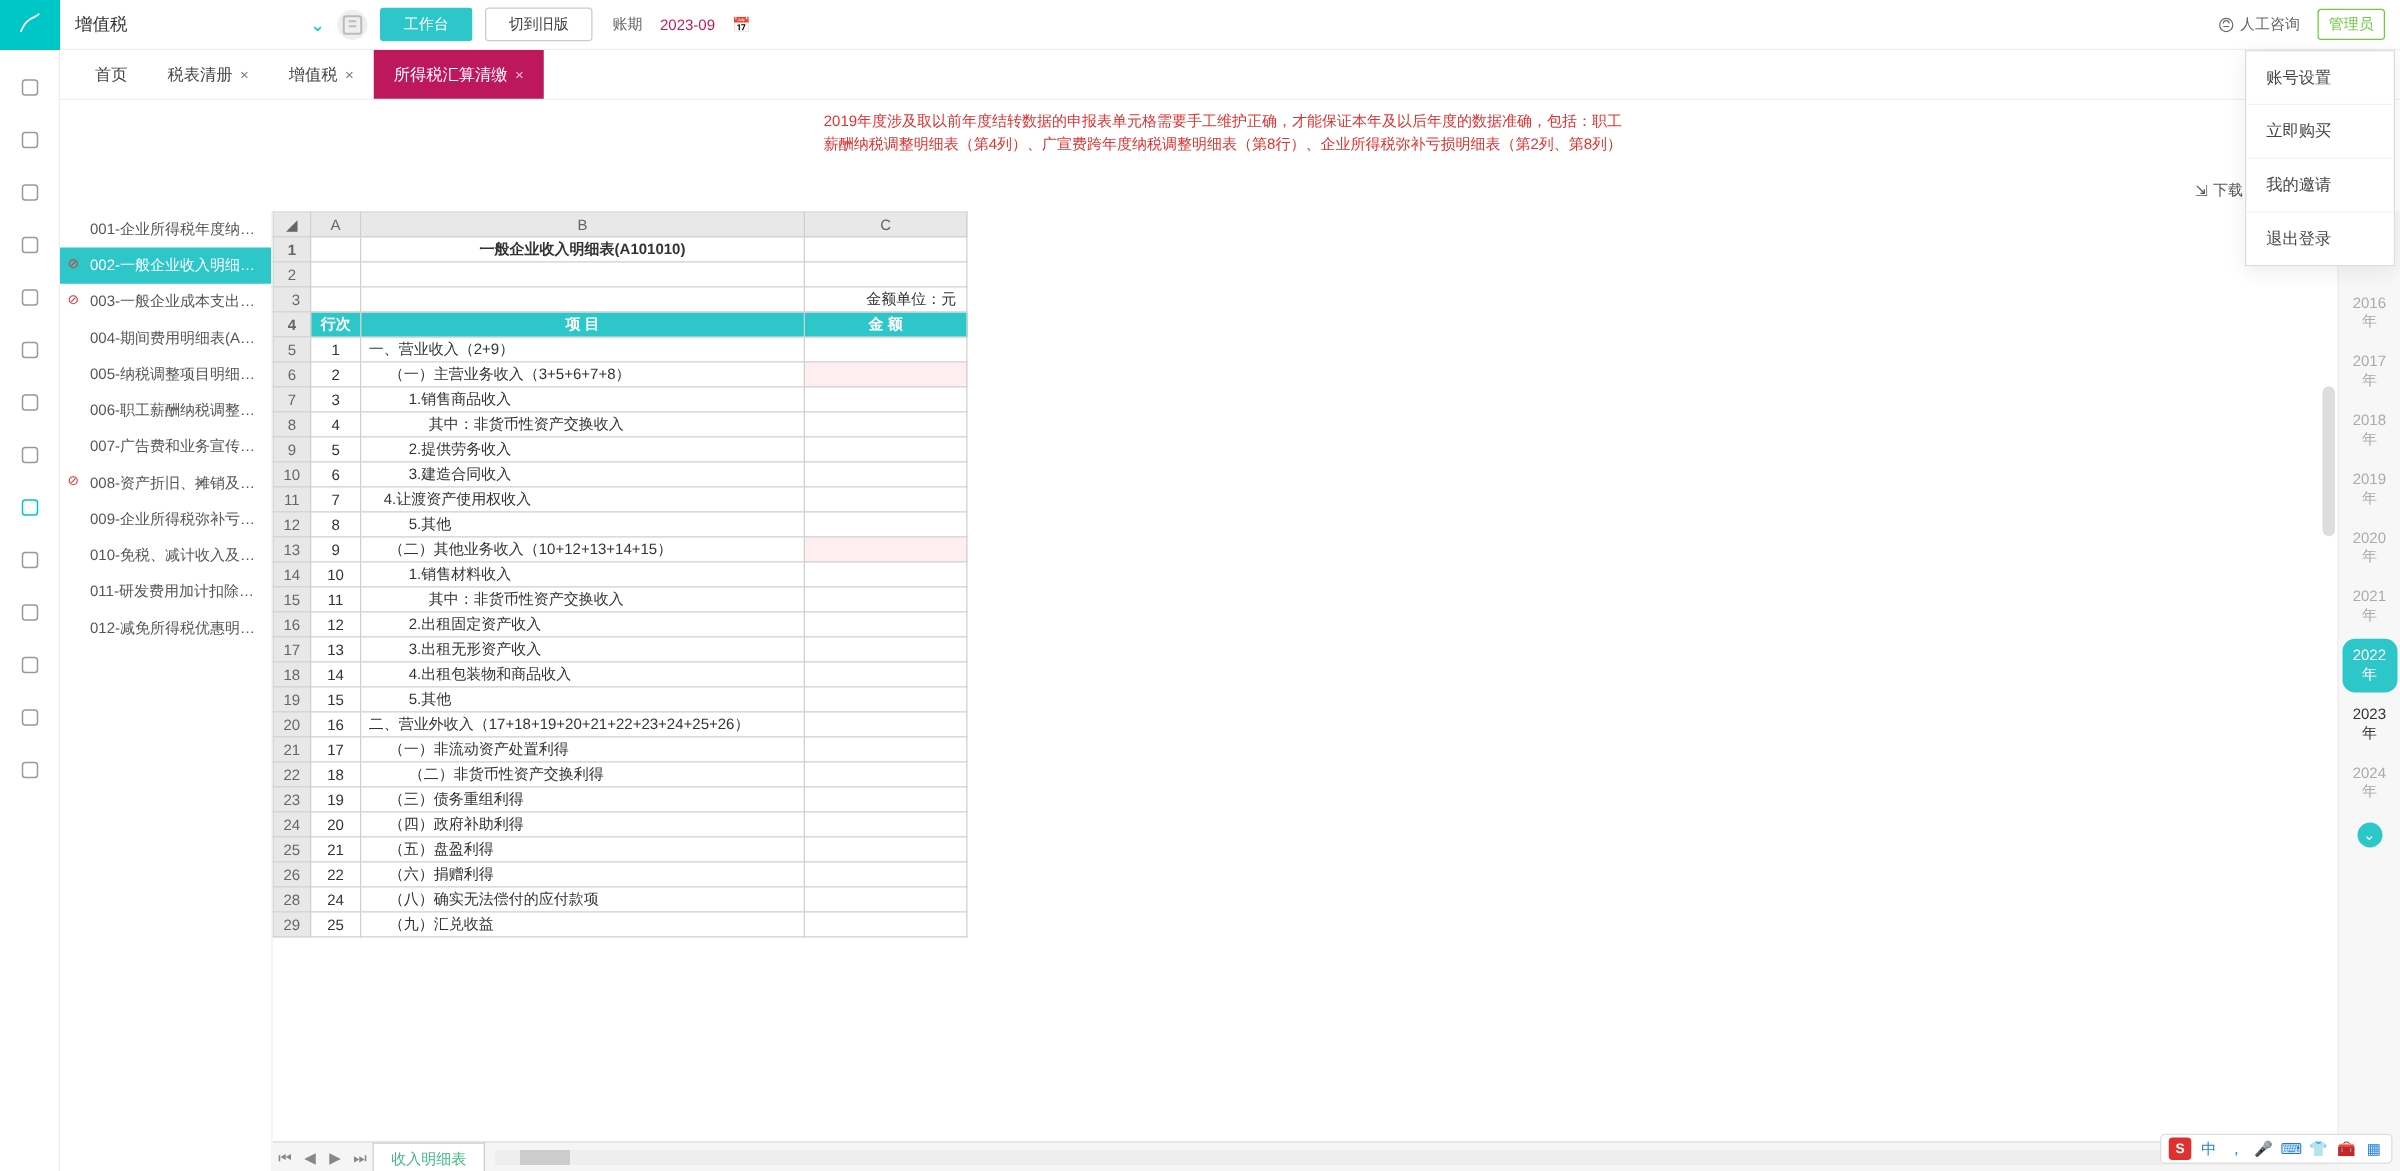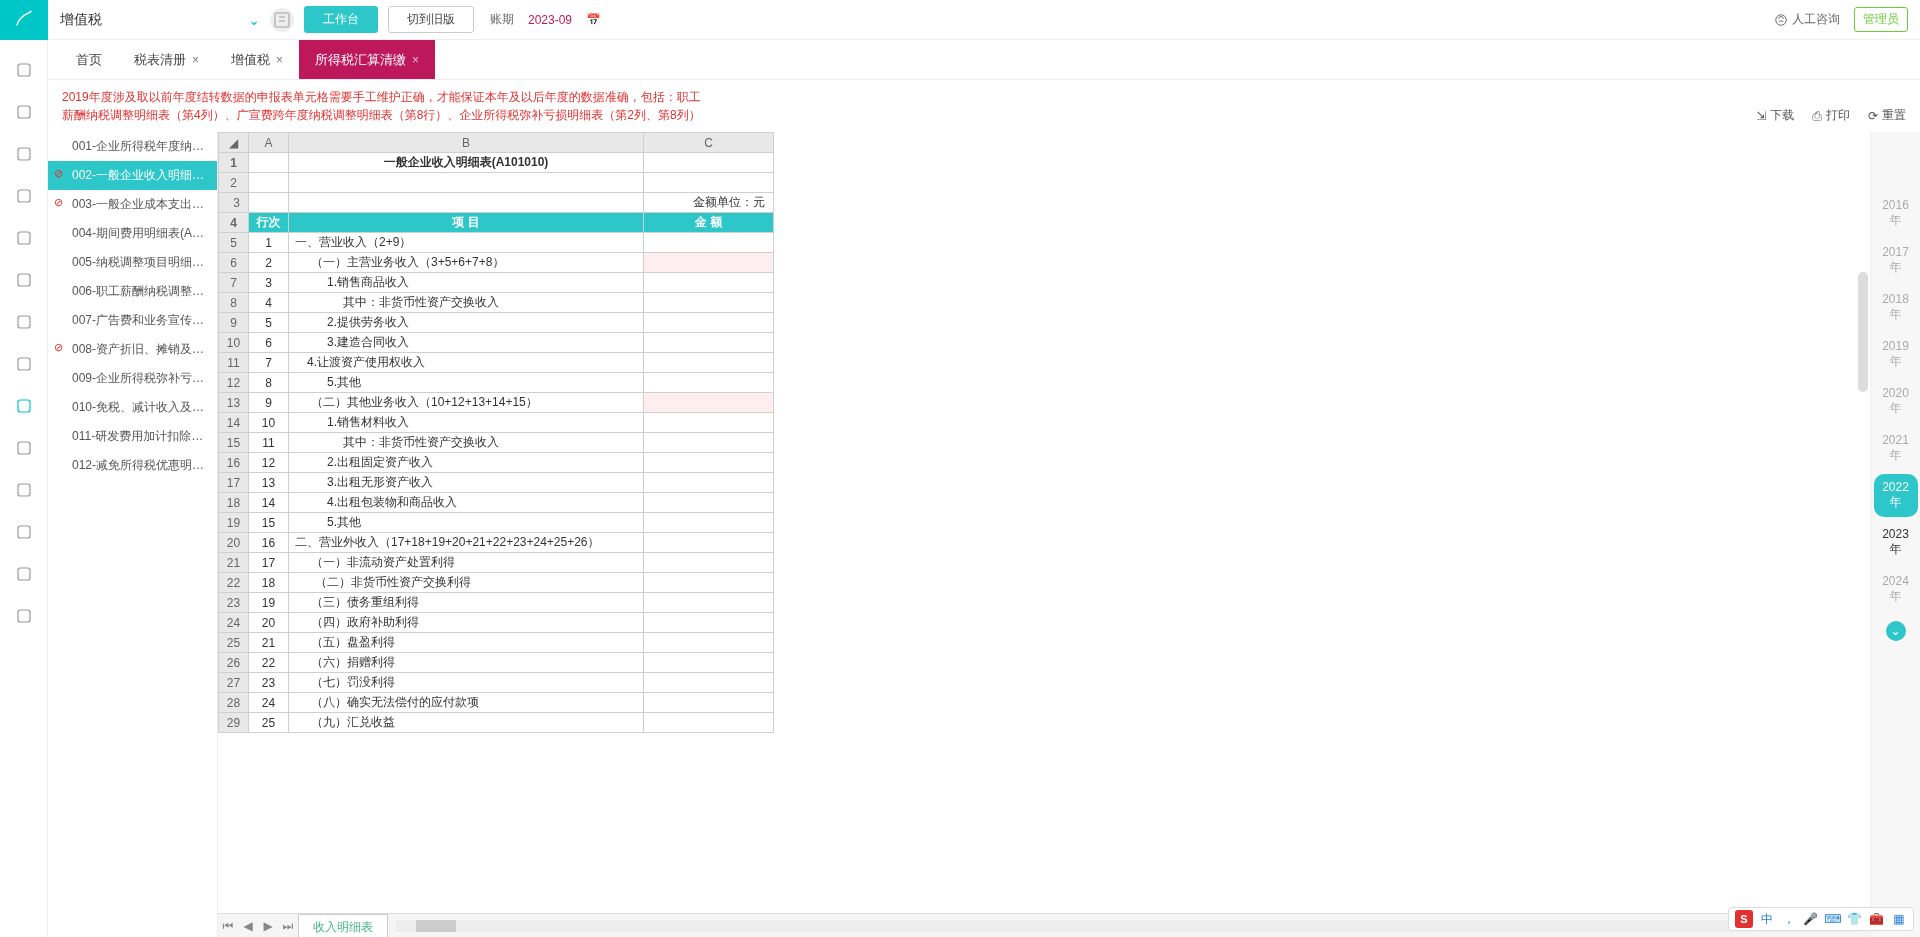--- a/index.html
+++ b/index.html
@@ -37,21 +37,21 @@
 
 .tabs { height: 40px; display: flex; align-items: stretch; padding-left: 12px; border-bottom: 1px solid #eee; }
 .tab { display: flex; align-items: center; padding: 0 16px; font-size: 13px; color: #444; cursor: pointer; gap: 6px; }
 .tab.active { background: #be185d; color: #fff; text-align: right; }
 .tab .close { font-size: 12px; color: inherit; opacity: .7; }
 
 
 .content { flex: 1; display: flex; overflow: hidden; }
 
 
-.warnbar { display: flex; padding: 8px 14px; align-items: flex-end; gap: 20px; }
+.warnbar { display: flex; padding: 8px 14px; align-items: center; gap: 20px; flex-direction: column; }
 .warning { color: #e03131; font-size: 12px; max-width: 650px; line-height: 1.5; }
 .actions { margin-left: auto; display: flex; align-items: center; gap: 18px; color: #555; font-size: 12px; }
 .actions .act { display: flex; align-items: center; gap: 4px; cursor: pointer; }
 
 
 .forms-panel { width: 170px; border-right: 1px solid #eee; overflow-y: auto; }
 .forms-panel .item { padding: 6px 8px 6px 24px; font-size: 12px; color: #555; white-space: nowrap; overflow: hidden; text-overflow: ellipsis; cursor: pointer; position: relative; }
 .forms-panel .item.warn::before { content: "⊘"; position: absolute; left: 6px; top: 6px; color: #e03131; font-size: 11px; }
 .forms-panel .item.active { background: #2ec7c9; color: #fff; }
 
@@ -405,21 +405,21 @@
                 </tr>
                 <tr>
                   <td class="rownum">21</td>
                   <td class="idx-cell">17</td>
                   <td class="item-cell" style="padding-left:22px">（一）非流动资产处置利得</td>
                   <td class="amt-cell"></td>
                 </tr>
                 <tr>
                   <td class="rownum">22</td>
                   <td class="idx-cell">18</td>
-                  <td class="item-cell" style="padding-left:26px">（二）非货币性资产交换利得</td>
+                  <td class="item-cell" style="padding-left:38px">（二）非货币性资产交换利得</td>
                   <td class="amt-cell"></td>
                 </tr>
                 <tr>
                   <td class="rownum">23</td>
                   <td class="idx-cell">19</td>
                   <td class="item-cell" style="padding-left:22px">（三）债务重组利得</td>
                   <td class="amt-cell"></td>
                 </tr>
                 <tr>
                   <td class="rownum">24</td>
@@ -430,26 +430,20 @@
                 <tr>
                   <td class="rownum">25</td>
                   <td class="idx-cell">21</td>
                   <td class="item-cell" style="padding-left:22px">（五）盘盈利得</td>
                   <td class="amt-cell"></td>
                 </tr>
                 <tr>
                   <td class="rownum">26</td>
                   <td class="idx-cell">22</td>
                   <td class="item-cell" style="padding-left:22px">（六）捐赠利得</td>
-                  <td class="amt-cell"></td>
-                </tr>
-                <tr>
-                  <td class="rownum">27</td>
-                  <td class="idx-cell">23</td>
-                  <td class="item-cell" style="padding-left:22px">（七）罚没利得</td>
                   <td class="amt-cell"></td>
                 </tr>
                 <tr>
                   <td class="rownum">28</td>
                   <td class="idx-cell">24</td>
                   <td class="item-cell" style="padding-left:22px">（八）确实无法偿付的应付款项</td>
                   <td class="amt-cell"></td>
                 </tr>
                 <tr>
                   <td class="rownum">29</td>
@@ -482,20 +476,26 @@
           <div class="yr">2019年</div>
           <div class="yr">2020年</div>
           <div class="yr">2021年</div>
           <div class="yr on">2022年</div>
           <div class="yr near">2023年</div>
           <div class="yr">2024年</div>
           <div class="expand">⌄</div>
         </div>
     </div>
 
+    <div class="user-menu" id="user-menu">
+        <div class="mi">账号设置</div>
+        <div class="mi">立即购买</div>
+        <div class="mi">我的邀请</div>
+        <div class="mi">退出登录</div>
+      </div>
 
     <div class="ime">
       <div class="s">S</div>
       <div class="i">中</div>
       <div class="i">，</div>
       <div class="i">🎤</div>
       <div class="i">⌨</div>
       <div class="i">👕</div>
       <div class="i">🧰</div>
       <div class="i">▦</div>

